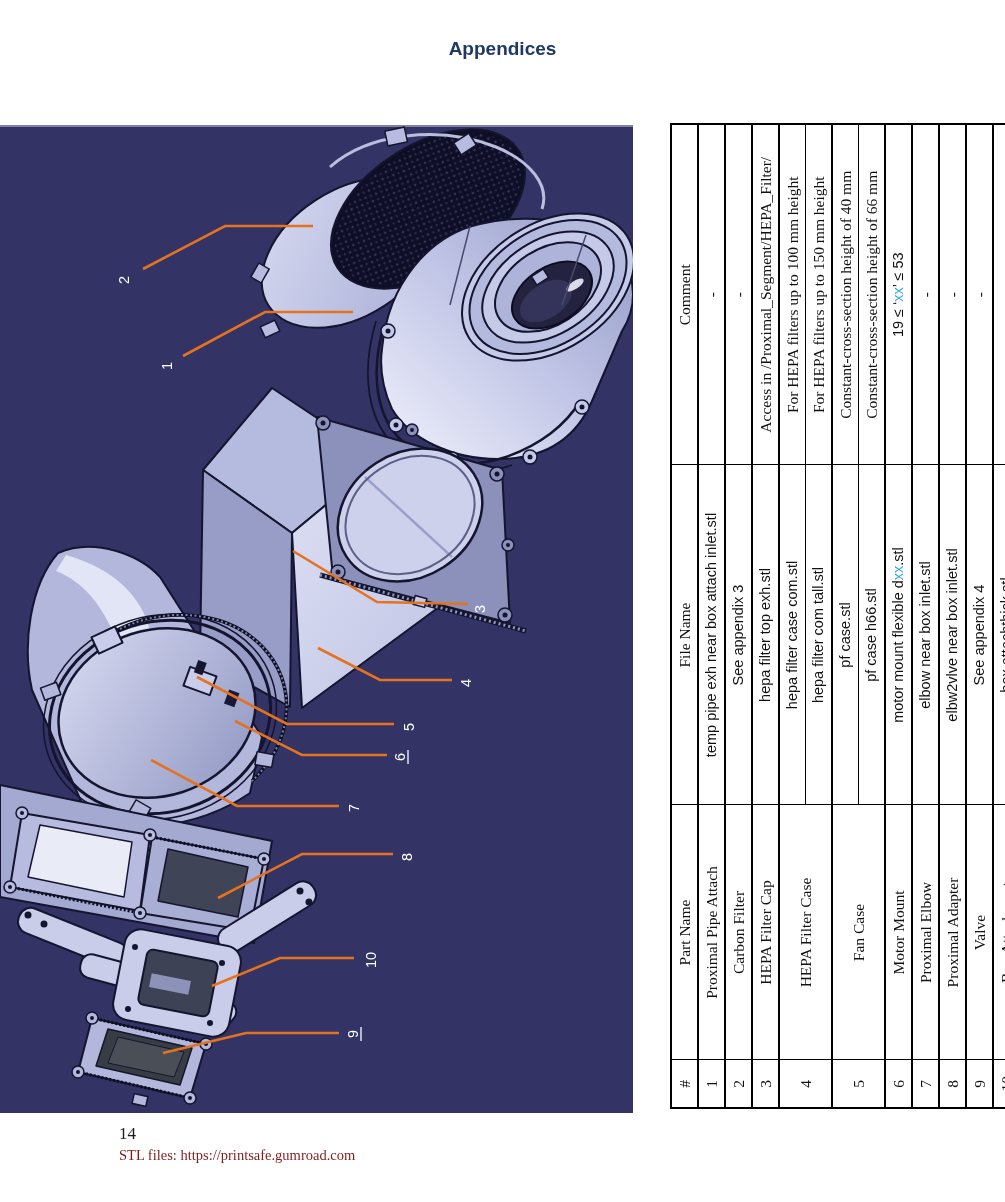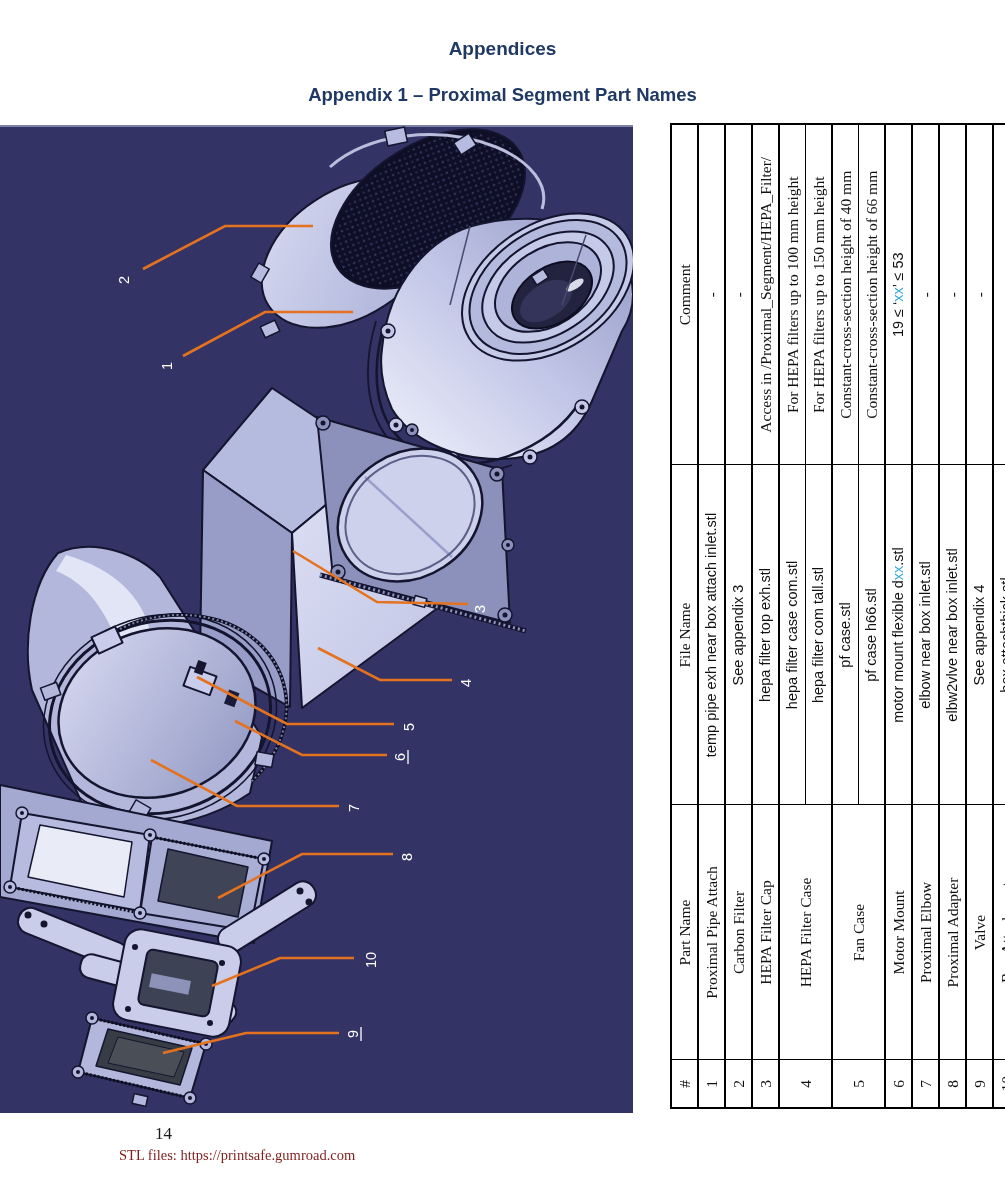--- a/index.html
+++ b/index.html
@@ -18,31 +18,30 @@
   table.parts{border-collapse:collapse;table-layout:fixed;width:984px;height:330px;
         border:2px solid #000;}
   table.parts td{border:1px solid #000;text-align:center;vertical-align:middle;
         padding:0 2px;font-family:"Liberation Serif",serif;font-size:15.5px;color:#111;
         white-space:nowrap;overflow:hidden;height:25px;line-height:1;}
   table.parts tr.major td{border-top-width:2px;}
   table.parts td.sans{font-family:"Liberation Sans",sans-serif;font-size:14.5px;}
   .blue{color:#2FA7DC;}
   
   .page-number{position:absolute;left:119px;top:1124px;font-family:"Liberation Serif",serif;
-        font-size:17px;color:#1a1a1a;margin-left:36px;}
+        font-size:17px;color:#1a1a1a;}
   .stl-note{position:absolute;left:119px;top:1147px;font-family:"Liberation Serif",serif;
         font-size:14.5px;color:#7f1d1d;}
 </style>
 </head>
 <body>
 
 <div class="page">
 
   <div class="title">Appendices</div>
-  <div class="subtitle">Appendix 1 – Proximal Segment Part Names</div>
 
   <div class="figure">
     <svg width="633" height="988" viewBox="0 0 633 988">
       <defs>
         <linearGradient id="gBarrel" x1="0" y1="1" x2="1" y2="0">
           <stop offset="0" stop-color="#f0f2fb"></stop>
             <stop offset="0.5" stop-color="#c2c6e7"></stop>
             <stop offset="1" stop-color="#9298c5"></stop>
         </linearGradient>
         <linearGradient id="gDisc" x1="0" y1="0" x2="1" y2="1">

